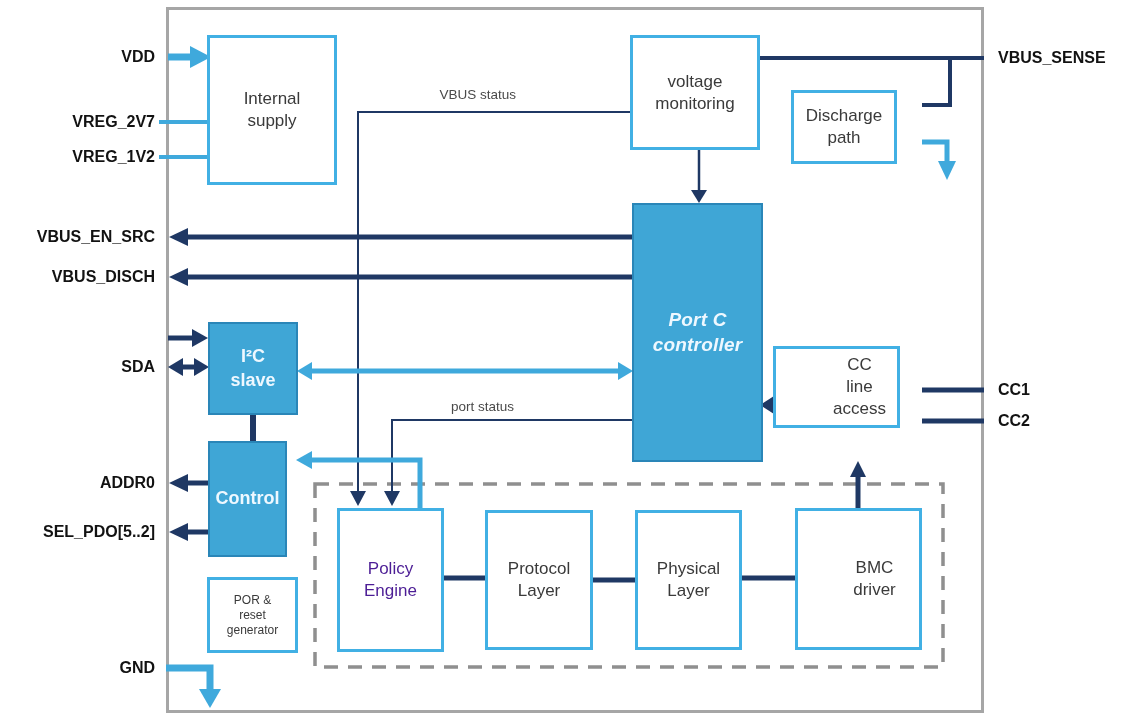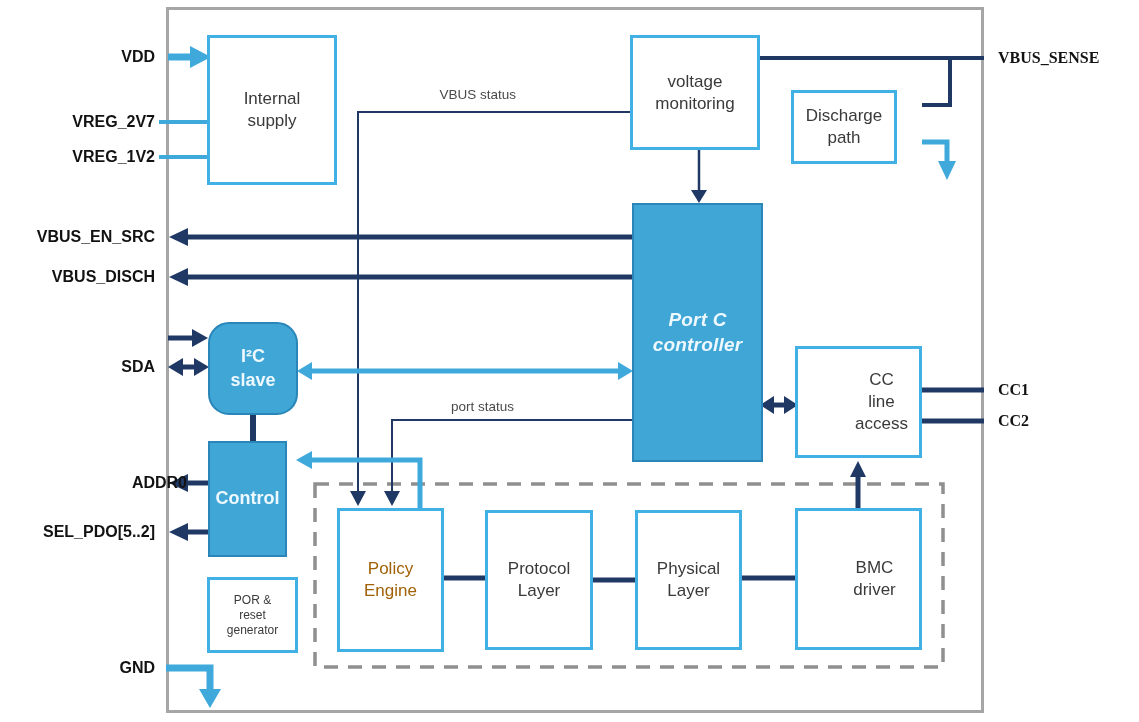--- a/index.html
+++ b/index.html
@@ -35,32 +35,32 @@
     font-size: 17px;
     line-height: 1.28;
     color: #3a3a3a;
   }
   .box.filled {
     background: #3fa6d6;
     border: 2px solid #2a86b8;
   }
   .box.filled .lbl { color: #eef8ff; font-weight: 700; font-size: 18px; }
   #port-c-controller .lbl { font-size: 19px; font-weight: 600; letter-spacing: .2px; }
-  #policy-engine .lbl { color: #a16207; }
+  #policy-engine .lbl { color: #4c1d95; }
   #por-reset .lbl { font-size: 12px; line-height: 1.25; }
   .pin {
     position: absolute;
     font-weight: 700;
     font-size: 16px;
     color: #121212;
     line-height: 22px;
     z-index: 3;
   }
   .pin.left { left: 0; width: 155px; text-align: right; }
-  .pin.right { left: 998px; width: 140px; text-align: left; font-family: Liberation Serif, serif; }
+  .pin.right { left: 998px; width: 140px; text-align: left; }
   .status-lbl {
     position: absolute;
     font-size: 13.5px;
     color: #4a4a4a;
     text-align: right;
     z-index: 3;
   }
 </style>
 </head>
 <body>
@@ -188,36 +188,36 @@
   <div class="box" id="discharge-path" style="left:791px; top:90px; width:106px; height:74px;">
     <span class="lbl">Discharge
 path</span>
   </div>
 
   <div class="box filled" id="port-c-controller" style="left:632px; top:203px; width:131px; height:259px;font-style:italic;">
     <span class="lbl">Port C
 controller</span>
   </div>
 
-  <div class="box filled" id="i2c-slave" style="left:208px; top:322px; width:90px; height:93px;border-radius:21px;">
+  <div class="box filled" id="i2c-slave" style="left:208px; top:322px; width:90px; height:93px;">
     <span class="lbl">I²C
 slave</span>
   </div>
 
   <div class="box filled" id="control" style="left:208px; top:441px; width:79px; height:116px;">
     <span class="lbl">Control</span>
   </div>
 
   <div class="box" id="por-reset" style="left:207px; top:577px; width:91px; height:76px;">
     <span class="lbl">POR &amp;
 reset
 generator</span>
   </div>
 
-  <div class="box" id="cc-line-access" style="left:795px; top:346px; width:127px; height:112px;padding-left:46px;">
+  <div class="box" id="cc-line-access" style="left:773px; top:346px; width:127px; height:82px;padding-left:46px;">
     <span class="lbl">CC
 line
 access</span>
   </div>
 
   <div class="box" id="policy-engine" style="left:337px; top:508px; width:107px; height:144px;">
     <span class="lbl">Policy
 Engine</span>
   </div>
 
@@ -235,21 +235,21 @@
     <span class="lbl">BMC
 driver</span>
   </div>
 
   <div class="pin left" style="top:46px;">VDD</div>
   <div class="pin left" style="top:111px;">VREG_2V7</div>
   <div class="pin left" style="top:146px;">VREG_1V2</div>
   <div class="pin left" style="top:226px;">VBUS_EN_SRC</div>
   <div class="pin left" style="top:266px;">VBUS_DISCH</div>
   <div class="pin left" style="top:356px;">SDA</div>
-  <div class="pin left" style="top:472px;padding-left:32px;">ADDR0</div>
+  <div class="pin left" style="top:472px;">ADDR0</div>
   <div class="pin left" style="top:521px;">SEL_PDO[5..2]</div>
   <div class="pin left" style="top:657px;">GND</div>
 
   <div class="pin right" style="top:47px;">VBUS_SENSE</div>
   <div class="pin right" style="top:379px;">CC1</div>
   <div class="pin right" style="top:410px;">CC2</div>
 
   <div class="status-lbl" style="left:398px; top:87px; width:118px;">VBUS status</div>
   <div class="status-lbl" style="left:402px; top:399px; width:112px;">port status</div>
 

